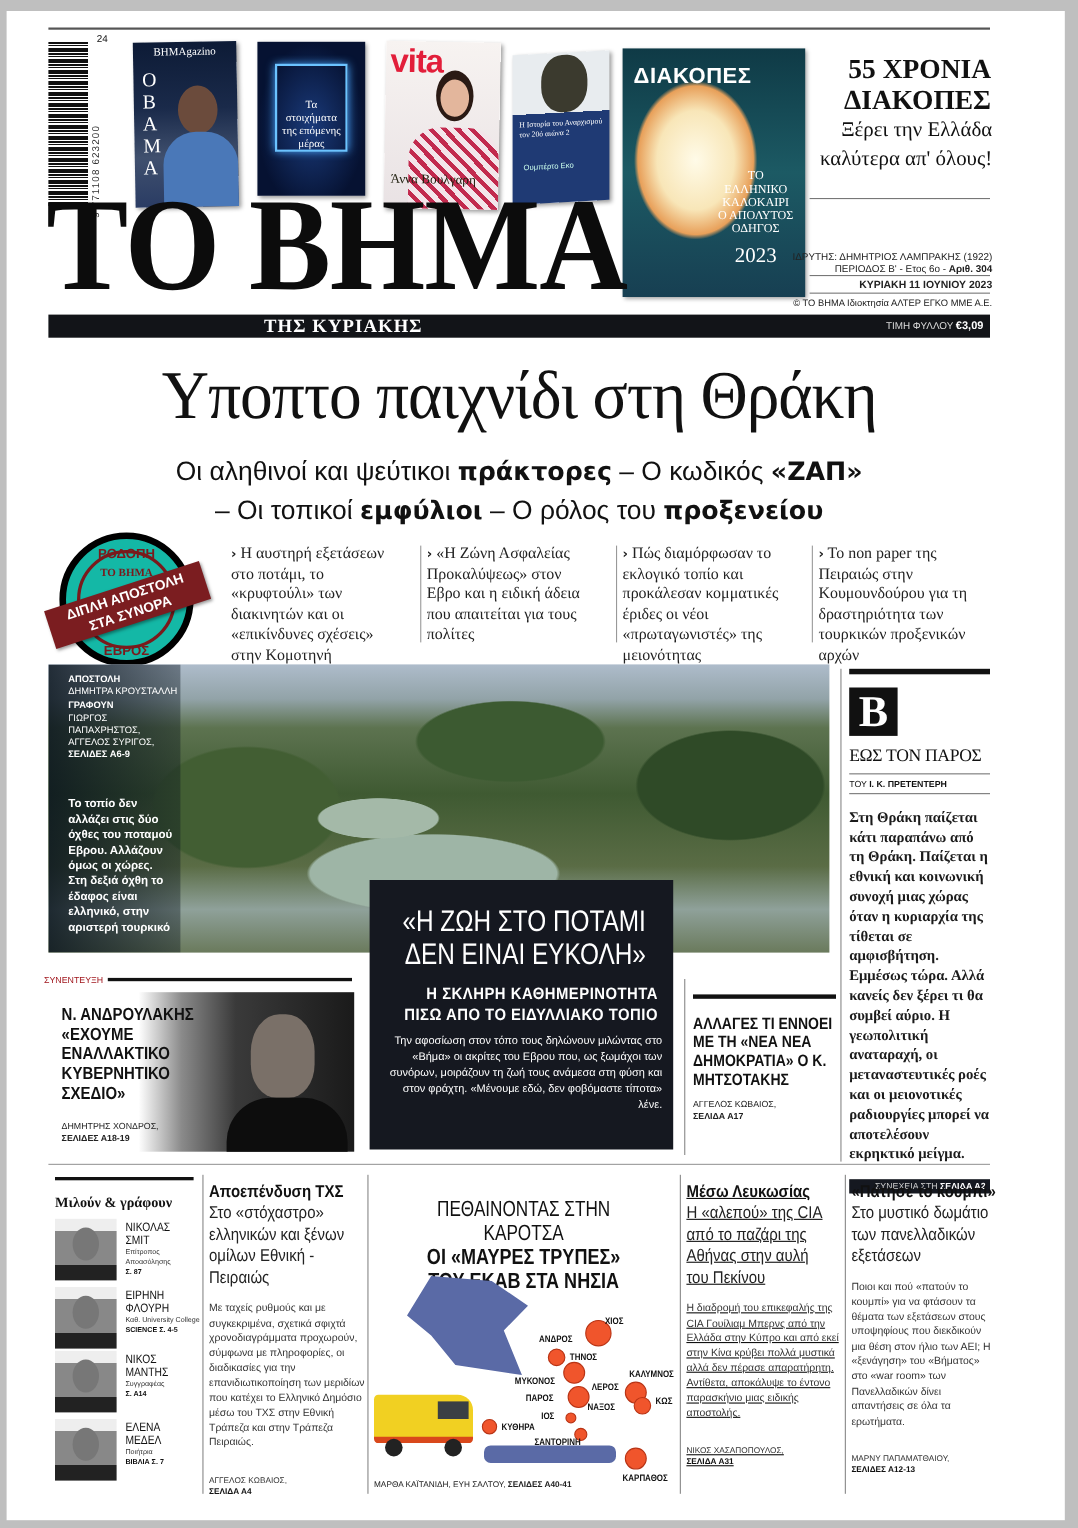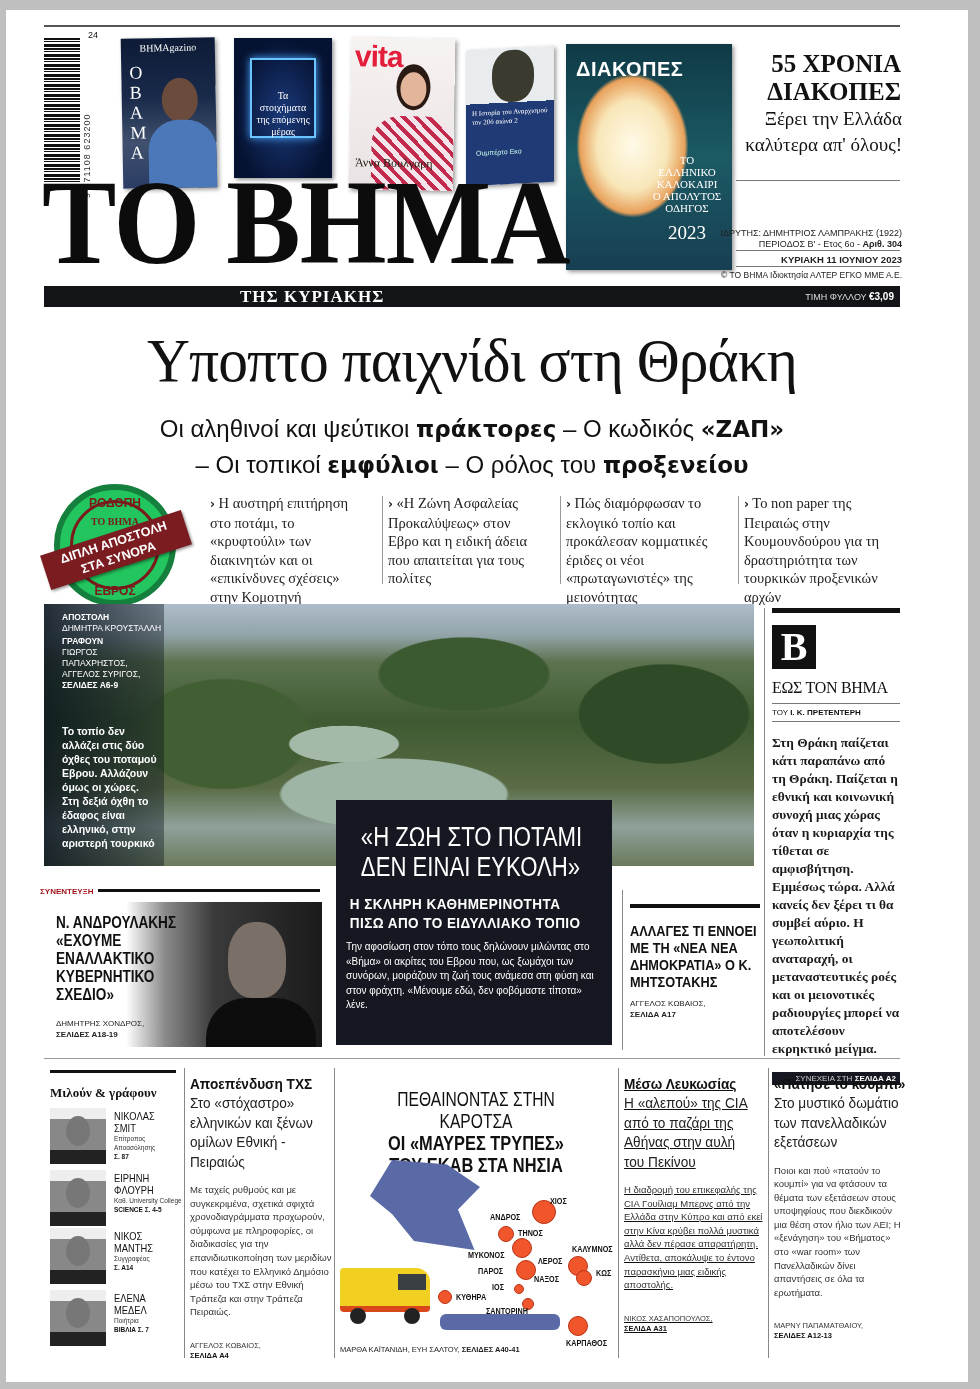--- a/index.html
+++ b/index.html
@@ -33,60 +33,60 @@
 
   .headline { left: 38px; top: 310px; width: 856px; text-align: center; font-family: "Liberation Serif", serif; font-size: 62px; line-height: 80px; letter-spacing: -1px; transform: scaleX(0.96); }
   .deck { left: 38px; width: 856px; text-align: center; font-size: 24px; line-height: 30px; }
   .deck b { font-weight: bold; font-family: "DejaVu Sans", sans-serif; font-size: 23px; }
 
   .bullet { position: absolute; font-family: "Liberation Serif", serif; font-size: 14.5px; line-height: 18.5px; color: #222; }
   .bullet .arr { font-family: "DejaVu Sans", sans-serif; font-weight: bold; font-size: 12px; }
   .vsep { position: absolute; width: 1px; background: #999; }
 
   
-  .stamp { left: 48px; top: 474px; width: 122px; height: 122px; border-radius: 50%; border: 6px solid #15803d; background: #22c55e; }
+  .stamp { left: 48px; top: 474px; width: 122px; height: 122px; border-radius: 50%; border: 6px solid #000000; background: #14b8a6; }
   .stamp .inner { position: absolute; left: 10px; top: 10px; width: 90px; height: 90px; border-radius: 50%; border: 3px solid #7a1a1c; }
   .stamp .t { position: absolute; width: 100%; text-align: center; color: #7a1a1c; font-weight: bold; font-family: "Liberation Sans", sans-serif; }
   .stamp .ribbon { position: absolute; left: -18px; top: 42px; width: 148px; height: 36px; background: #7b1d20; color: #fff; transform: rotate(-18deg); text-align: center; font-weight: bold; font-size: 12.5px; line-height: 16px; padding-top: 2px; box-shadow: 1px 2px 3px rgba(0,0,0,0.4); }
 
   
   .photo { left: 38px; top: 594px; width: 710px; height: 262px; overflow: hidden;
     background:
       radial-gradient(ellipse 90px 30px at 300px 140px, #a4b9a8 0 60%, transparent 62%),
       radial-gradient(ellipse 160px 50px at 350px 190px, #9eb5a6 0 70%, transparent 72%),
       radial-gradient(ellipse 120px 70px at 620px 110px, #2f4a27 0 70%, transparent 72%),
       radial-gradient(ellipse 140px 60px at 420px 70px, #3c5a31 0 60%, transparent 62%),
       radial-gradient(ellipse 140px 90px at 180px 130px, #425e33 0 60%, transparent 62%),
       linear-gradient(180deg, #aebccb 0%, #92a3a8 12%, #5d7350 22%, #3f5a32 45%, #5a6c45 70%, #8fa19a 85%, #6a7a5c 100%); }
   .photo .leftshade { position: absolute; left: 0; top: 0; width: 120px; height: 100%; background: linear-gradient(90deg, rgba(10,20,30,0.85), rgba(10,20,30,0.4)); }
   .photo-credit { position: absolute; left: 18px; top: 8px; color: #fff; font-size: 8.5px; line-height: 11px; font-weight: bold; }
   .photo-credit .n { font-weight: normal; }
   .photo-caption { position: absolute; left: 18px; top: 120px; color: #fff; font-weight: bold; font-size: 10.5px; line-height: 14px; width: 95px; }
 
-  .quote-box { left: 330px; top: 790px; width: 276px; height: 245px; background: #151820; color: #fff; text-align: left; }
+  .quote-box { left: 330px; top: 790px; width: 276px; height: 245px; background: #151820; color: #fff; text-align: right; }
   .quote-box .q { font-family: "Liberation Sans", sans-serif; font-size: 27px; line-height: 30px; margin-top: 22px; transform: scaleX(0.82); }
   .quote-box .s { font-weight: bold; font-size: 15px; line-height: 19px; margin-top: 12px; transform: scaleX(0.9); letter-spacing: 0.5px; }
   .quote-box .b { font-size: 10px; line-height: 14.5px; margin: 8px 10px 0; }
 
   
   .edcol { left: 766px; top: 598px; width: 128px; }
   .edcol .topbar { height: 5px; background: #111; }
   .edcol .blogo { width: 44px; height: 44px; background: #111; color: #fff; font-family: "Liberation Serif", serif; font-weight: bold; font-size: 40px; line-height: 44px; text-align: center; margin-top: 12px; }
   .edcol .title { font-family: "Liberation Serif", serif; font-size: 16px; margin-top: 10px; letter-spacing: -0.3px; }
   .edcol .by { font-size: 8px; margin-top: 6px; padding-top: 4px; border-top: 1px solid #777; border-bottom: 1px solid #777; padding-bottom: 4px; }
   .edcol .by b { font-weight: bold; }
   .edcol .body { font-family: "Liberation Serif", serif; font-weight: bold; font-size: 13.4px; line-height: 18px; margin-top: 12px; color: #1b1b1b; }
   .edcol .cont { margin-top: 14px; height: 13px; background: #151820; color: #ccc; text-align: right; font-size: 8px; line-height: 13px; padding-right: 4px; }
   .edcol .cont b { color: #fff; }
 
   .vline { position: absolute; width: 1px; background: #888; }
   .hbar { position: absolute; height: 4px; background: #111; }
 
   
-  .interview-label { left: 34px; top: 877px; font-size: 8px; font-weight: bold; color: #a0161c; }
+  .interview-label { left: 34px; top: 877px; font-size: 8px; font-weight: normal; color: #a0161c; }
   .interview-photo { left: 120px; top: 892px; width: 196px; height: 145px; background: linear-gradient(90deg, #fff 0%, #8a8a8a 20%, #3a3a3a 45%, #1a1a1a 100%); overflow: hidden; }
   .face { position: absolute; border-radius: 45% 45% 40% 40%; }
   .interview-title { left: 50px; top: 904px; font-weight: bold; font-size: 16px; line-height: 18px; color: #111; transform: scaleX(0.85); transform-origin: left top; width: 160px; }
   .smallcap { font-size: 8px; line-height: 11px; color: #222; }
   .smallcap b { font-weight: bold; }
 
   .ndcol { left: 624px; top: 894px; width: 130px; }
   .ndcol .title { font-weight: bold; font-size: 15px; line-height: 17px; margin-top: 14px; transform: scaleX(0.85); transform-origin: left top; width: 160px; }
 
   
@@ -198,21 +198,21 @@
     <div class="inner"></div>
     <div class="t" style="top:6px;font-size:12px;">ΡΟΔΟΠΗ</div>
     <div class="t" style="top:26px;font-size:10px;font-family:'Liberation Serif',serif;">ΤΟ ΒΗΜΑ</div>
     <div class="ribbon">
       <div>ΔΙΠΛΗ ΑΠΟΣΤΟΛΗ</div>
       <div>ΣΤΑ ΣΥΝΟΡΑ</div>
     </div>
     <div class="t" style="top:94px;font-size:12px;">ΕΒΡΟΣ</div>
   </div>
 
-  <div class="bullet" style="left:204px;top:484px;width:160px;"><span class="arr">›</span> <span>Η αυστηρή επιτήρηση στο ποτάμι, το «κρυφτούλι» των διακινητών και οι «επικίνδυνες σχέσεις» στην Κομοτηνή</span></div>
+  <div class="bullet" style="left:204px;top:484px;width:160px;"><span class="arr">›</span> <span>Η αυστηρή εξετάσεων στο ποτάμι, το «κρυφτούλι» των διακινητών και οι «επικίνδυνες σχέσεις» στην Κομοτηνή</span></div>
   <div class="vsep" style="left:376px;top:486px;height:88px;"></div>
   <div class="bullet" style="left:382px;top:484px;width:150px;"><span class="arr">›</span> <span>«Η Ζώνη Ασφαλείας Προκαλύψεως» στον Εβρο και η ειδική άδεια που απαιτείται για τους πολίτες</span></div>
   <div class="vsep" style="left:554px;top:486px;height:88px;"></div>
   <div class="bullet" style="left:560px;top:484px;width:166px;"><span class="arr">›</span> <span>Πώς διαμόρφωσαν το εκλογικό τοπίο και προκάλεσαν κομματικές έριδες οι νέοι «πρωταγωνιστές» της μειονότητας</span></div>
   <div class="vsep" style="left:732px;top:486px;height:88px;"></div>
   <div class="bullet" style="left:738px;top:484px;width:160px;"><span class="arr">›</span> <span>Το non paper της Πειραιώς στην Κουμουνδούρου για τη δραστηριότητα των τουρκικών προξενικών αρχών</span></div>
 
   <div class="abs photo">
     <div class="leftshade"></div>
     <div class="photo-credit">
@@ -228,21 +228,21 @@
   <div class="abs quote-box">
     <div class="q">«Η ΖΩΗ ΣΤΟ ΠΟΤΑΜΙ ΔΕΝ ΕΙΝΑΙ ΕΥΚΟΛΗ»</div>
     <div class="s">Η ΣΚΛΗΡΗ ΚΑΘΗΜΕΡΙΝΟΤΗΤΑ ΠΙΣΩ ΑΠΟ ΤΟ ΕΙΔΥΛΛΙΑΚΟ ΤΟΠΙΟ</div>
     <div class="b">Την αφοσίωση στον τόπο τους δηλώνουν μιλώντας στο «Βήμα» οι ακρίτες του Εβρου που, ως ξωμάχοι των συνόρων, μοιράζουν τη ζωή τους ανάμεσα στη φύση και στον φράχτη. «Μένουμε εδώ, δεν φοβόμαστε τίποτα» λένε.</div>
   </div>
 
   <div class="vline" style="left:758px;top:598px;height:448px;"></div>
   <div class="abs edcol">
     <div class="topbar"></div>
     <div class="blogo">Β</div>
-    <div class="title">ΕΩΣ ΤΟΝ ΒΗΜΑ</div>
+    <div class="title">ΕΩΣ ΤΟΝ ΠΑΡΟΣ</div>
     <div class="by">
       <span>ΤΟΥ</span>
       <b>Ι. Κ. ΠΡΕΤΕΝΤΕΡΗ</b>
     </div>
     <div class="body">Στη Θράκη παίζεται κάτι παραπάνω από τη Θράκη. Παίζεται η εθνική και κοινωνική συνοχή μιας χώρας όταν η κυριαρχία της τίθεται σε αμφισβήτηση. Εμμέσως τώρα. Αλλά κανείς δεν ξέρει τι θα συμβεί αύριο. Η γεωπολιτική αναταραχή, οι μεταναστευτικές ροές και οι μειονοτικές ραδιουργίες μπορεί να αποτελέσουν εκρηκτικό μείγμα.</div>
     <div class="cont">
       <span>ΣΥΝΕΧΕΙΑ ΣΤΗ</span>
       <b>ΣΕΛΙΔΑ Α2</b>
     </div>
   </div>

